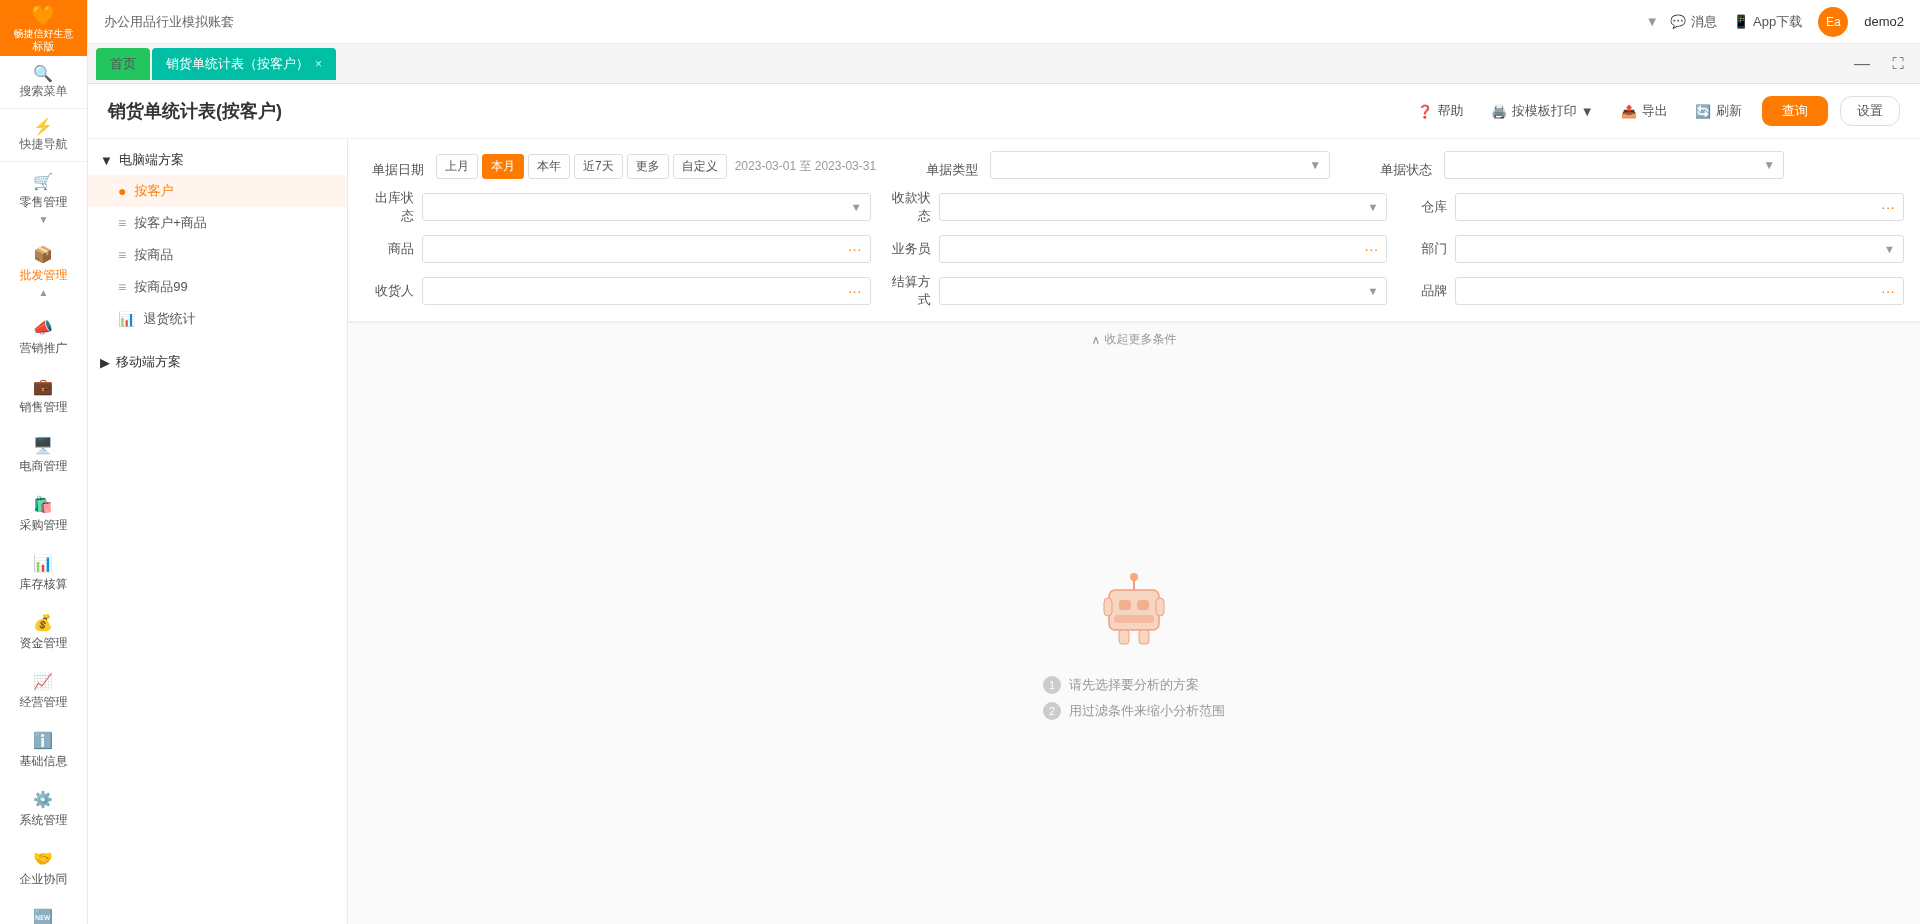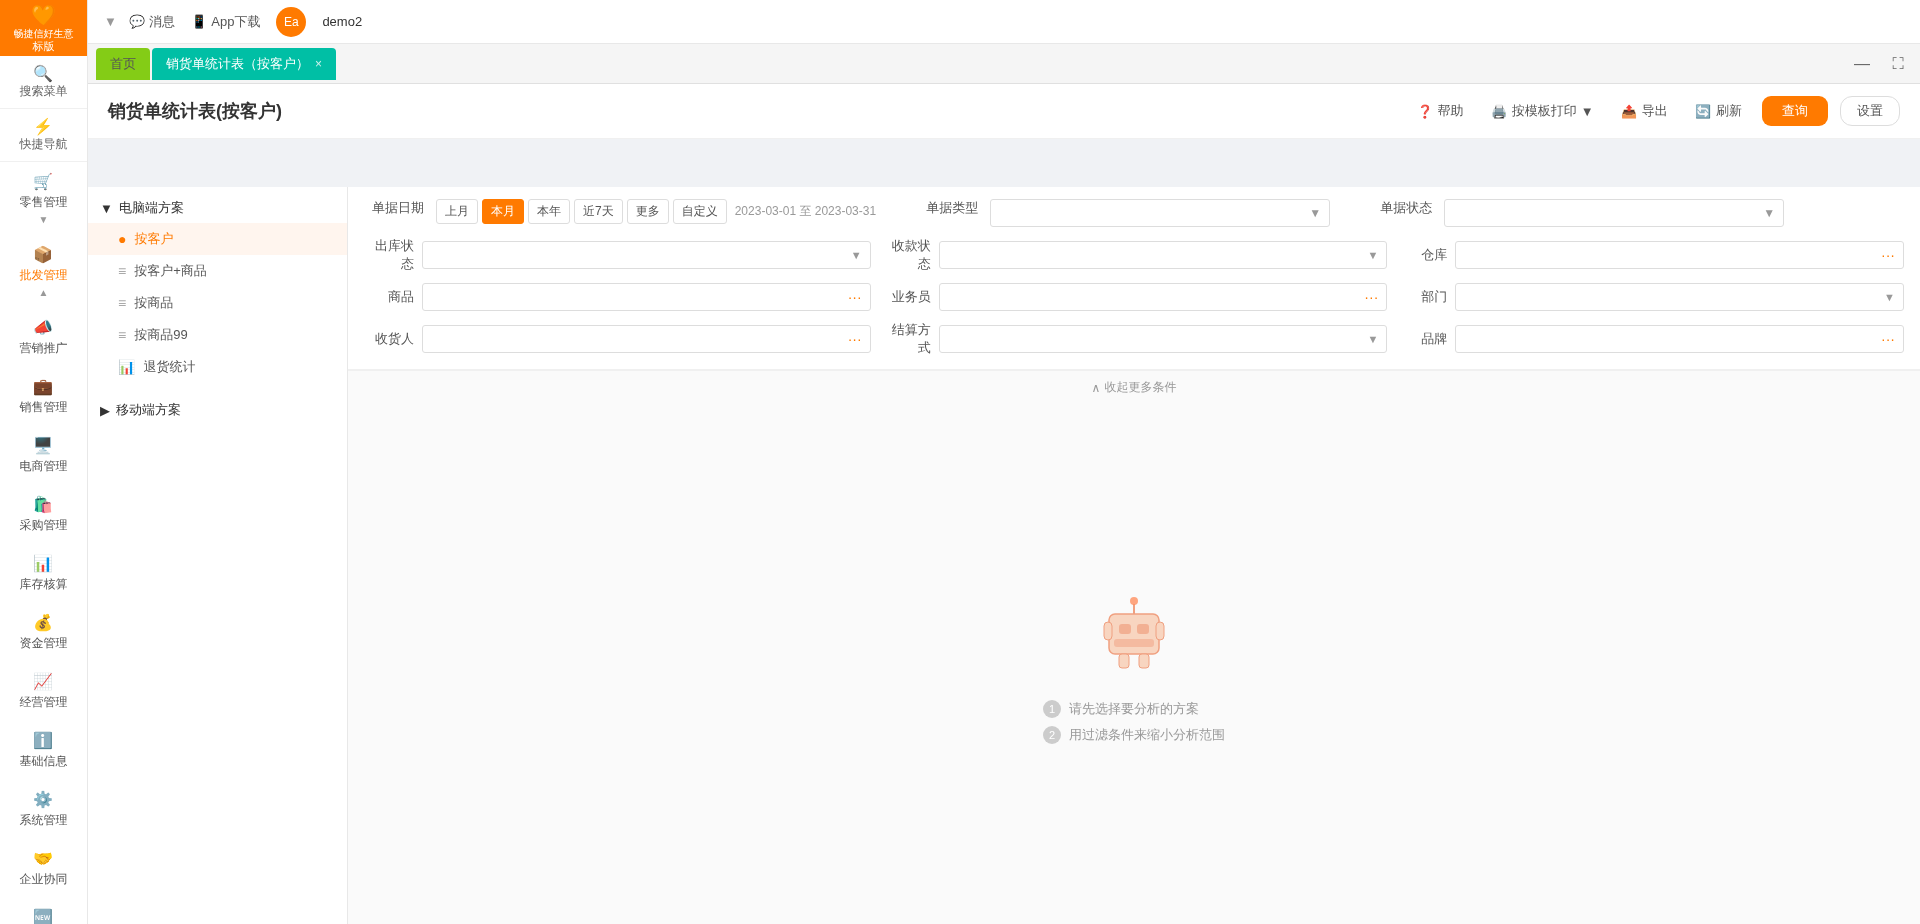--- a/index.html
+++ b/index.html
@@ -132,21 +132,21 @@
     .tab-item {
       height: 32px;
       padding: 0 14px;
       display: flex;
       align-items: center;
       gap: 6px;
       border-radius: 4px 4px 0 0;
       font-size: 13px;
       cursor: pointer;
       color: #555;
-      background: #84cc16;
+      background: #22c55e;
     }
     .tab-item.active {
       background: #00bfa5;
       color: white;
     }
     .tab-close {
       font-size: 12px;
       color: rgba(255,255,255,0.8);
       cursor: pointer;
     }
@@ -167,21 +167,20 @@
       color: #666;
       font-size: 16px;
     }
 
     
     .page-content {
       flex: 1;
       display: flex;
       flex-direction: column;
       overflow: hidden;
-      gap: 48px;
     }
 
     
     .page-header {
       background: #fff;
       padding: 12px 20px 0 20px;
       display: flex;
       align-items: center;
       border-bottom: 1px solid #f0f0f0;
     }
@@ -305,21 +304,21 @@
     }
 
     
     .filter-area {
       background: #fff;
       padding: 12px 16px;
       border-bottom: 1px solid #f0f0f0;
     }
     .filter-row {
       display: flex;
-      align-items: flex-start;
+      align-items: flex-end;
       gap: 12px;
       margin-bottom: 10px;
     }
     .filter-row:last-child { margin-bottom: 0; }
     .filter-label {
       width: 60px;
       text-align: right;
       color: #555;
       font-size: 13px;
       flex-shrink: 0;
@@ -539,20 +538,21 @@
   <div class="sidebar-item">
     <div class="s-icon">🆕</div>
 
   </div>
 
 </div>
 
 <div class="main-area">
 
   <div class="top-header">
+    <span class="breadcrumb-title">办公用品行业模拟账套</span>
     <span style="color:#999;cursor:pointer;">▼</span>
     <div class="header-right">
       <div class="header-btn">
         <span>💬</span>
         <span>消息</span>
       </div>
       <div class="header-btn">
         <span>📱</span>
         <span>App下载</span>
       </div>

